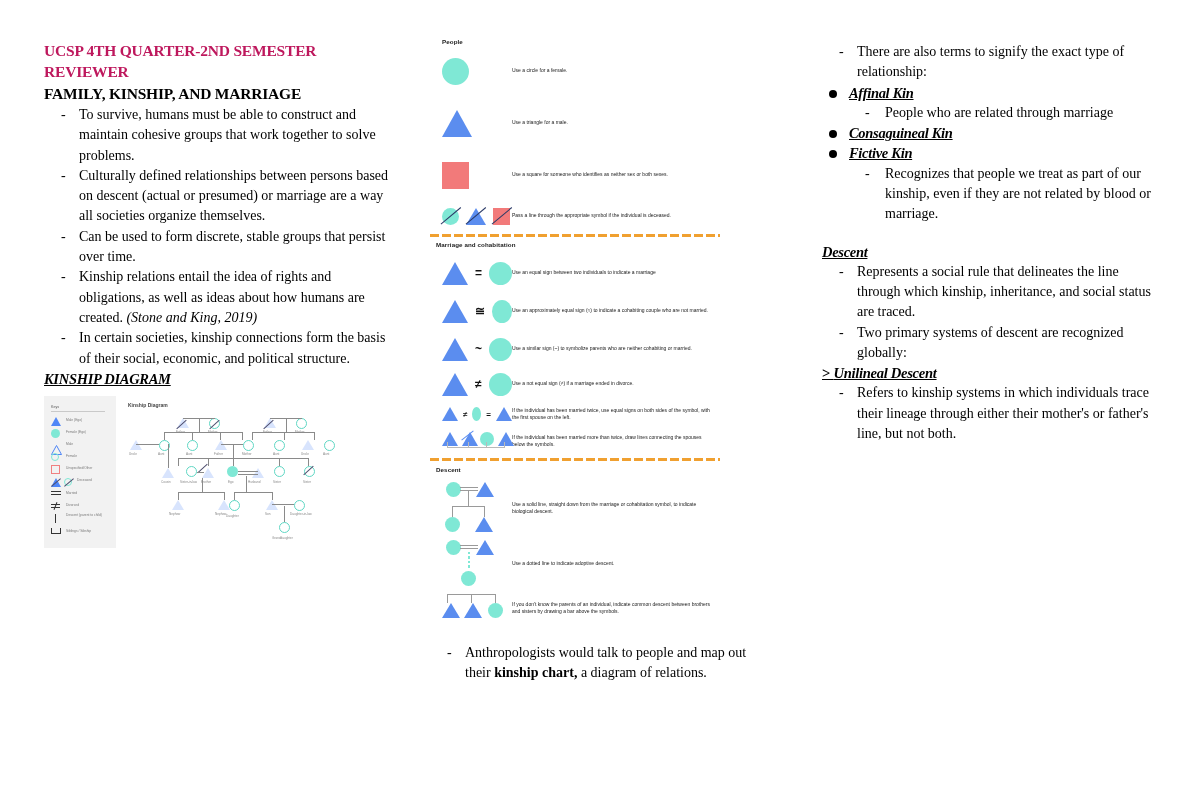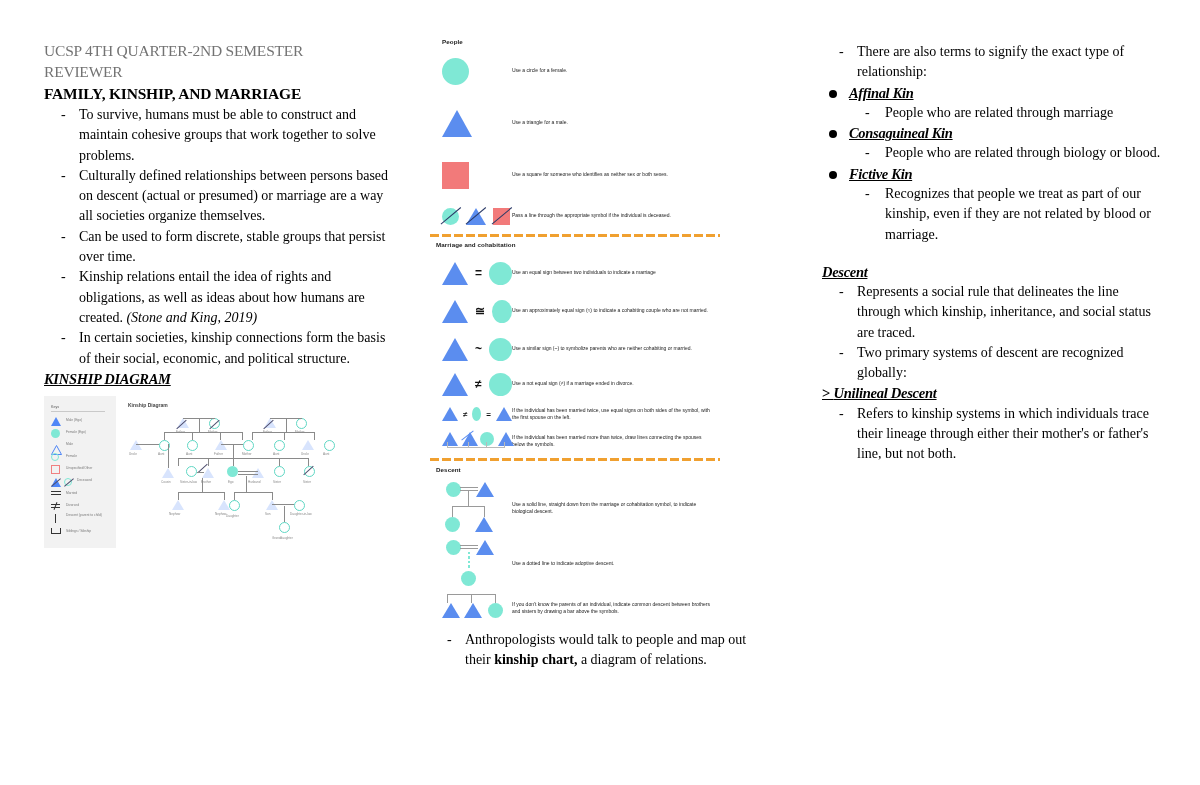--- a/index.html
+++ b/index.html
@@ -37,22 +37,22 @@
   }
   .col-right {
     position: absolute;
     left: 822px;
     top: 42px;
     width: 342px;
   }
 
   
   .title-red {
-    color: #737373;
-    font-weight: normal;
+    color: #be185d;
+    font-weight: bold;
     font-size: 15.5px;
     line-height: 21px;
     letter-spacing: -0.2px;
   }
   .title-black {
     color: #000;
     font-weight: bold;
     font-size: 15.5px;
     line-height: 22px;
     margin-top: 1px;
@@ -283,21 +283,21 @@
 
   
   .dd { position: relative; }
   .dd .c  { position:absolute; width:15px;height:15px;border-radius:50%;background:#7fe8d5; }
   .dd .t  { position:absolute; width:0;height:0;border-left:9px solid transparent;border-right:9px solid transparent;border-bottom:15px solid #5b8def; }
   .dd .hl2 { position:absolute; height:1.3px; background:#9a9a9a; }
   .dd .vl { position:absolute; width:1.3px; background:#9a9a9a; }
   .dd .dl { position:absolute; width:1.6px; background: repeating-linear-gradient(180deg,#7fe8d5 0 2.5px, transparent 2.5px 4.5px); }
 
   .bottom-note {
-    margin-top: 5px;
+    margin-top: 18px;
     width: 330px;
   }
 </style>
 </head>
 <body>
 
 <div class="page">
 
   <div class="col-left">
 
@@ -689,23 +689,20 @@
 
     <ul class="dot indent-1">
       <li>
         <span class="kin-term">Affinal Kin</span>
         <ul class="dash lvl2">
           <li><span>People who are related through marriage</span></li>
         </ul>
       </li>
       <li>
         <span class="kin-term">Consaguineal Kin</span>
-        <ul class="dash lvl2">
-          <li><span>People who are related through biology or blood.</span></li>
-        </ul>
       </li>
       <li>
         <span class="kin-term">Fictive Kin</span>
         <ul class="dash lvl2">
           <li><span>Recognizes that people we treat as part of our kinship, even if they are not related by blood or marriage.</span></li>
         </ul>
       </li>
     </ul>
 
     <div class="gap-md"></div>

